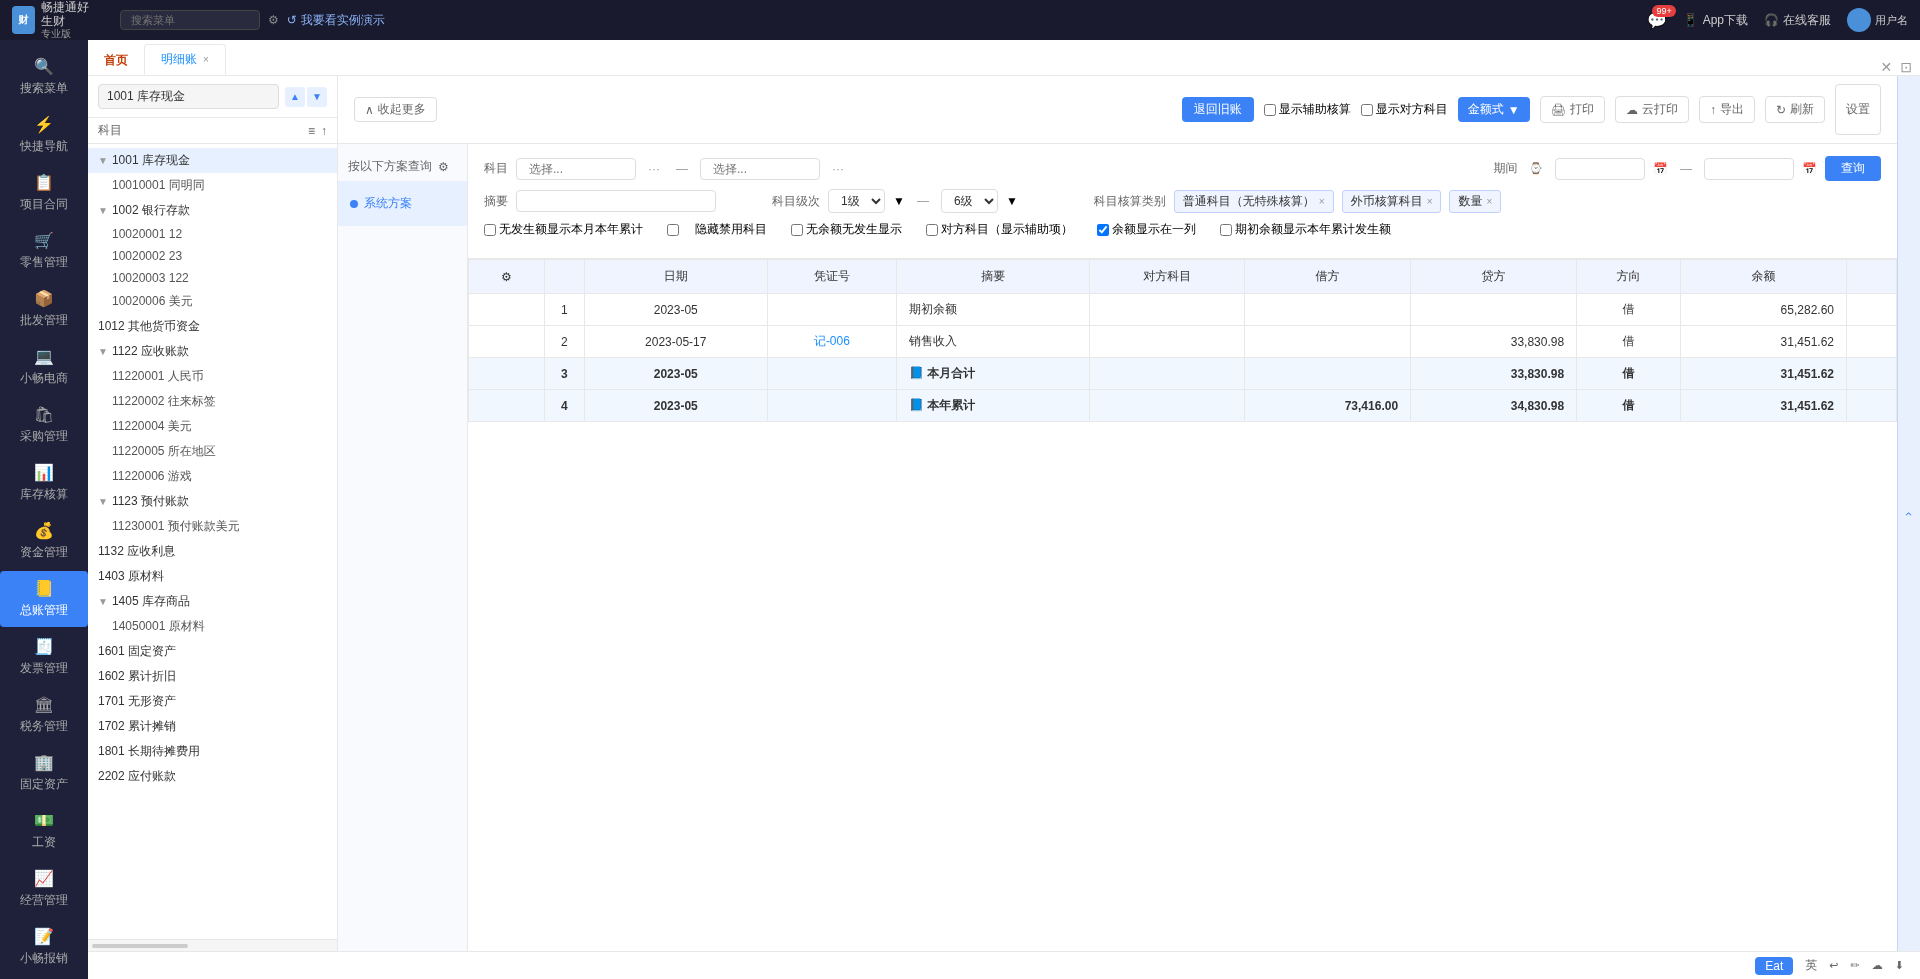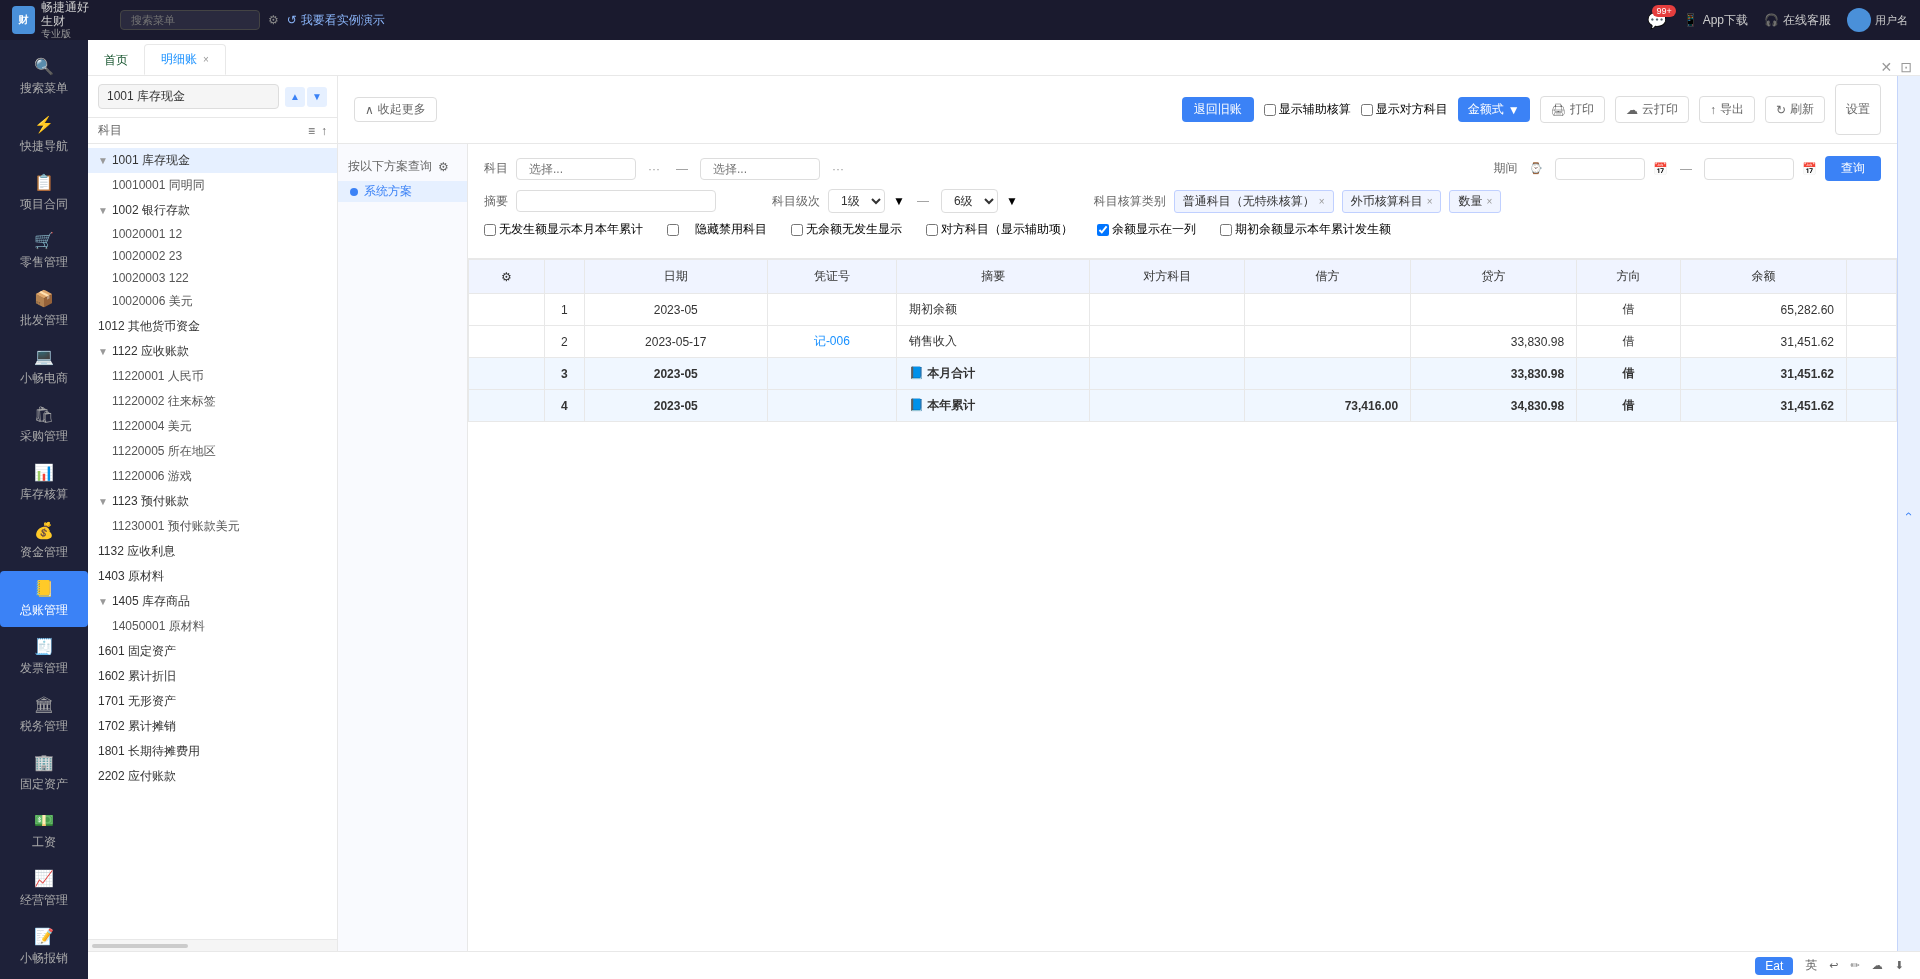--- a/index.html
+++ b/index.html
@@ -29,21 +29,21 @@
     .sidebar-item { width: 100%; display: flex; flex-direction: column; align-items: center; padding: 8px 4px; cursor: pointer; color: #aaa; font-size: 11px; gap: 4px; border-radius: 4px; margin: 1px 4px; }
     .sidebar-item.active { background: #3b82f6; color: #fff; }
     .sidebar-icon { font-size: 16px; }
 
     
     .content-area { flex: 1; display: flex; flex-direction: column; overflow: hidden; }
 
     
     .tab-bar { height: 36px; background: #fff; border-bottom: 1px solid #e8e8e8; display: flex; align-items: flex-end; padding-left: 0; flex-shrink: 0; }
     .tab { padding: 6px 16px; cursor: pointer; color: #666; border-top: 1px solid transparent; border-left: 1px solid transparent; border-right: 1px solid transparent; border-radius: 4px 4px 0 0; font-size: 12px; display: flex; align-items: center; gap: 6px; }
-    .tab.home { background: transparent; border: none; color: #14532d; }
+    .tab.home { background: transparent; border: none; color: #c2410c; font-weight: bold; }
     .tab.active { background: #fff; border-color: #e8e8e8; border-bottom: 1px solid #fff; color: #1890ff; font-weight: 500; }
     .tab-close { color: #999; font-size: 10px; cursor: pointer; }
     .tab-bar-right { margin-left: auto; display: flex; align-items: center; padding-right: 8px; gap: 8px; }
     .tab-bar-icon { color: #999; cursor: pointer; font-size: 14px; }
 
     
     .left-panel { width: 250px; background: #fff; border-right: 1px solid #e8e8e8; display: flex; flex-direction: column; flex-shrink: 0; overflow: hidden; }
     .left-panel-header { padding: 8px 10px; border-bottom: 1px solid #e8e8e8; display: flex; align-items: center; gap: 6px; }
     .account-selector { display: flex; align-items: center; gap: 6px; background: #f5f5f5; border: 1px solid #ddd; border-radius: 4px; padding: 3px 8px; flex: 1; cursor: pointer; font-size: 12px; color: #333; }
     .nav-arrows { display: flex; align-items: center; gap: 2px; }
@@ -65,21 +65,21 @@
     .print-btn { background: #fff; border: 1px solid #ddd; border-radius: 4px; padding: 4px 10px; cursor: pointer; color: #666; font-size: 12px; display: flex; align-items: center; gap: 4px; }
     .action-btn { background: #fff; border: 1px solid #ddd; border-radius: 4px; padding: 4px 10px; cursor: pointer; color: #666; font-size: 12px; display: flex; align-items: center; gap: 4px; }
     .filter-label { color: #666; font-size: 12px; white-space: nowrap; }
     .filter-input { border: 1px solid #ddd; border-radius: 4px; padding: 3px 12px; font-size: 12px; color: #b91c1c; background: #fff; min-width: 80px; }
     .filter-select { border: 1px solid #ddd; border-radius: 4px; padding: 3px 8px; font-size: 12px; color: #333; background: #fff; }
     .date-input { border: 1px solid #ddd; border-radius: 4px; padding: 3px 8px; font-size: 12px; color: #333; width: 90px; }
     .query-btn { background: #3b82f6; color: #fff; border: none; border-radius: 4px; padding: 4px 16px; cursor: pointer; font-size: 12px; }
     .settings-btn { color: #666; cursor: pointer; font-size: 12px; border: 1px solid #ddd; border-radius: 4px; padding: 16px 10px; background: #fff; }
     .tag { display: inline-flex; align-items: center; gap: 4px; background: #f0f4ff; border: 1px solid #c0d0ff; border-radius: 3px; padding: 2px 8px; color: #333; font-size: 11px; }
     .tag .close { cursor: pointer; color: #999; font-size: 10px; }
-    .query-method-item { padding: 2px 12px; cursor: pointer; color: #666; font-size: 12px; display: flex; align-items: center; gap: 6px; }
+    .query-method-item { padding: 14px 12px; cursor: pointer; color: #666; font-size: 12px; display: flex; align-items: center; gap: 6px; }
     .query-method-item.active { color: #3b82f6; background: #e6f0ff; }
     .query-method-dot { width: 8px; height: 8px; border-radius: 50%; background: #3b82f6; }
     .data-table { width: 100%; border-collapse: collapse; font-size: 12px; }
     .data-table th { background: #f0f4ff; color: #333; padding: 8px 12px; text-align: center; border: 1px solid #e8e8e8; font-weight: 500; white-space: nowrap; }
     .data-table td { padding: 7px 12px; border: 1px solid #e8e8e8; color: #333; text-align: center; white-space: nowrap; }
     .data-table td.text-left { text-align: left; }
     .data-table td.text-right { text-align: right; }
     .data-table td.bold { font-weight: 600; }
     .data-table td.blue-link { color: #1890ff; cursor: pointer; }
     .row-summary { background: #f0f7ff; font-weight: 600; }

